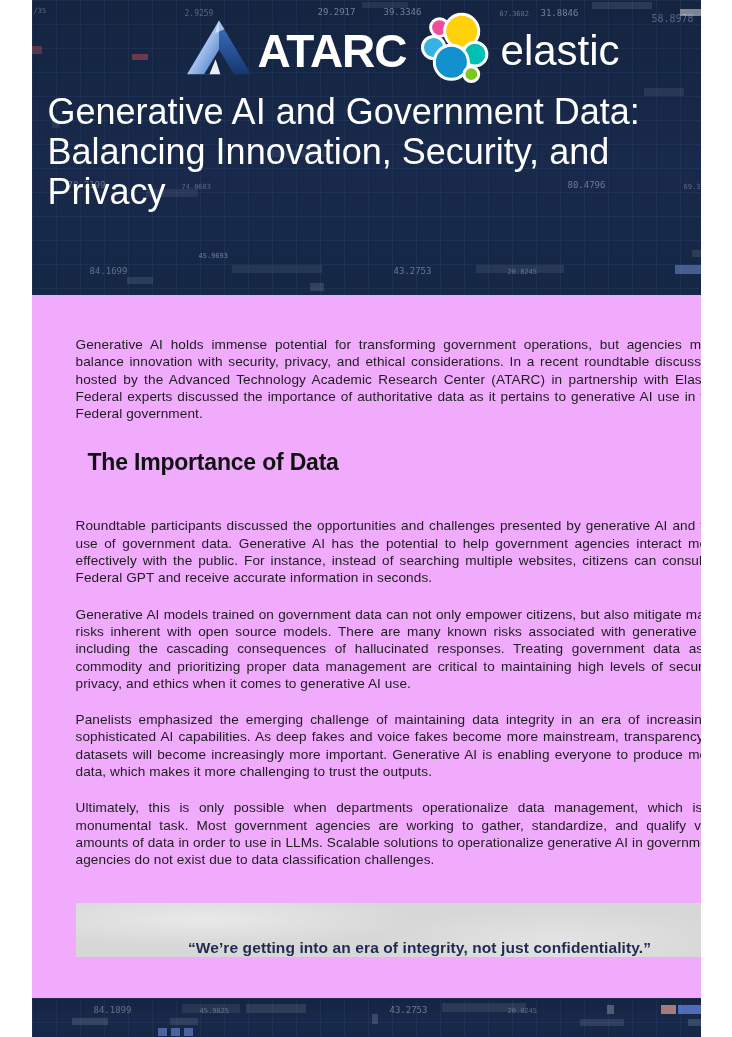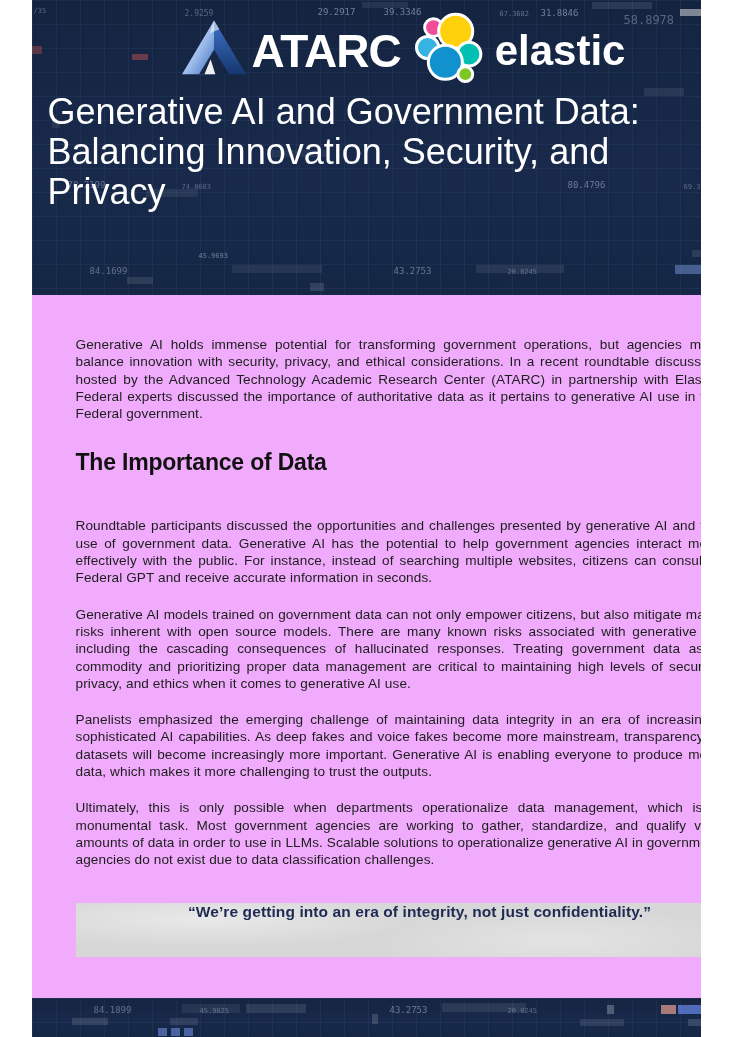--- a/index.html
+++ b/index.html
@@ -31,21 +31,21 @@
   .logo-row {
     position:absolute; top:12px; left:0; right:0; height:78px;
     display:flex; align-items:center; justify-content:center; gap:14px;margin-left:10px;
   }
   .logo-group { display:flex; align-items:center; }
   .atarc-wordmark {
     color:#ffffff; font-weight:700; font-size:46px; letter-spacing:-1px;
     margin-left:4px; line-height:1;
   }
   .elastic-wordmark {
-    color:#ffffff; font-weight:700; font-size:42px; letter-spacing:0px;
+    color:#ffffff; font-weight:400; font-size:42px; letter-spacing:0px;
     margin-left:6px; line-height:1;
   }
 
   
   .doc-title {
     position:absolute; top:92px; left:16px; right:16px;
     text-align:left; color:#ffffff;
     font-size:36px; line-height:40px; font-weight:400;
     letter-spacing:0;
   }
@@ -61,52 +61,52 @@
     padding:41px 44px 0 44px;
     color:#1d1d1d;
   }
   .body-content p {
     font-size:13.6px; line-height:17.3px;
     text-align:justify; margin-bottom:19px;
     letter-spacing:0.1px;
   }
   .section-heading {
     font-size:23px; font-weight:700; color:#111111;
-    margin:27px 0 41px 0; text-align:left; letter-spacing:-0.2px;
+    margin:27px 0 41px 12px; text-align:left; letter-spacing:-0.2px;
   }
 
   
   .quote-box {
     margin-top:34px;
     height:54px;
     background:
       radial-gradient(ellipse 300px 40px at 20% 30%, rgba(255,255,255,0.45), transparent 70%),
       radial-gradient(ellipse 260px 50px at 75% 70%, rgba(255,255,255,0.3), transparent 70%),
       #d7d7d7;
-    display:flex; align-items:flex-start; justify-content:center;padding-left:44px;
+    display:flex; align-items:flex-end; justify-content:center;padding-left:44px;
   }
   .quote-text {
     color:#1e2a52; font-weight:700; font-size:15.5px; letter-spacing:0.1px;
     text-align:center;
   }
 </style>
 </head>
 <body>
 
 <div class="page">
 
   <div class="hud-band header-band">
     <div id="header-decor">
         <span class="hud" style="left: 2px; top: 8px; font-size: 7px; opacity: 0.4;">/35</span>
         <span class="hud" style="left: 153px; top: 10px; font-size: 8px; opacity: 0.4;">2.9259</span>
         <span class="hud" style="left: 286px; top: 8px; font-size: 9px; opacity: 0.55;">29.2917</span>
         <span class="hud" style="left: 352px; top: 8px; font-size: 9px; opacity: 0.55;">39.3346</span>
         <span class="hud" style="left: 468px; top: 11px; font-size: 7px; opacity: 0.45;">67.3682</span>
         <span class="hud" style="left: 509px; top: 9px; font-size: 9px; opacity: 0.55;">31.8846</span>
-        <span class="hud" style="left: 592px; top: 14px; font-size: 12px; opacity: 0.4;">58.8978</span>
+        <span class="hud" style="left: 620px; top: 14px; font-size: 10px; opacity: 0.4;">58.8978</span>
         <span class="hud" style="left: 36px; top: 181px; font-size: 9px; opacity: 0.45;">78.2199</span>
         <span class="hud" style="left: 150px; top: 184px; font-size: 7px; opacity: 0.4;">74.0683</span>
         <span class="hud" style="left: 536px; top: 181px; font-size: 9px; opacity: 0.5;">80.4796</span>
         <span class="hud" style="left: 652px; top: 184px; font-size: 7px; opacity: 0.4;">69.3281</span>
         <span class="hud" style="left: 58px; top: 267px; font-size: 9px; opacity: 0.45;">84.1699</span>
         <span class="hud" style="left: 167px; top: 253px; font-size: 7px; opacity: 0.4; font-weight: bold;">45.9693</span>
         <span class="hud" style="left: 362px; top: 267px; font-size: 9px; opacity: 0.5;">43.2753</span>
         <span class="hud" style="left: 476px; top: 269px; font-size: 7px; opacity: 0.4;">20.8245</span>
         <span class="hud" style="left: 648px; top: 9px; width: 28px; height: 7px; background: rgba(255, 255, 255, 0.45);"></span>
         <span class="hud" style="left: 330px; top: 2px; width: 46px; height: 6px; background: rgba(255, 255, 255, 0.08);"></span>

